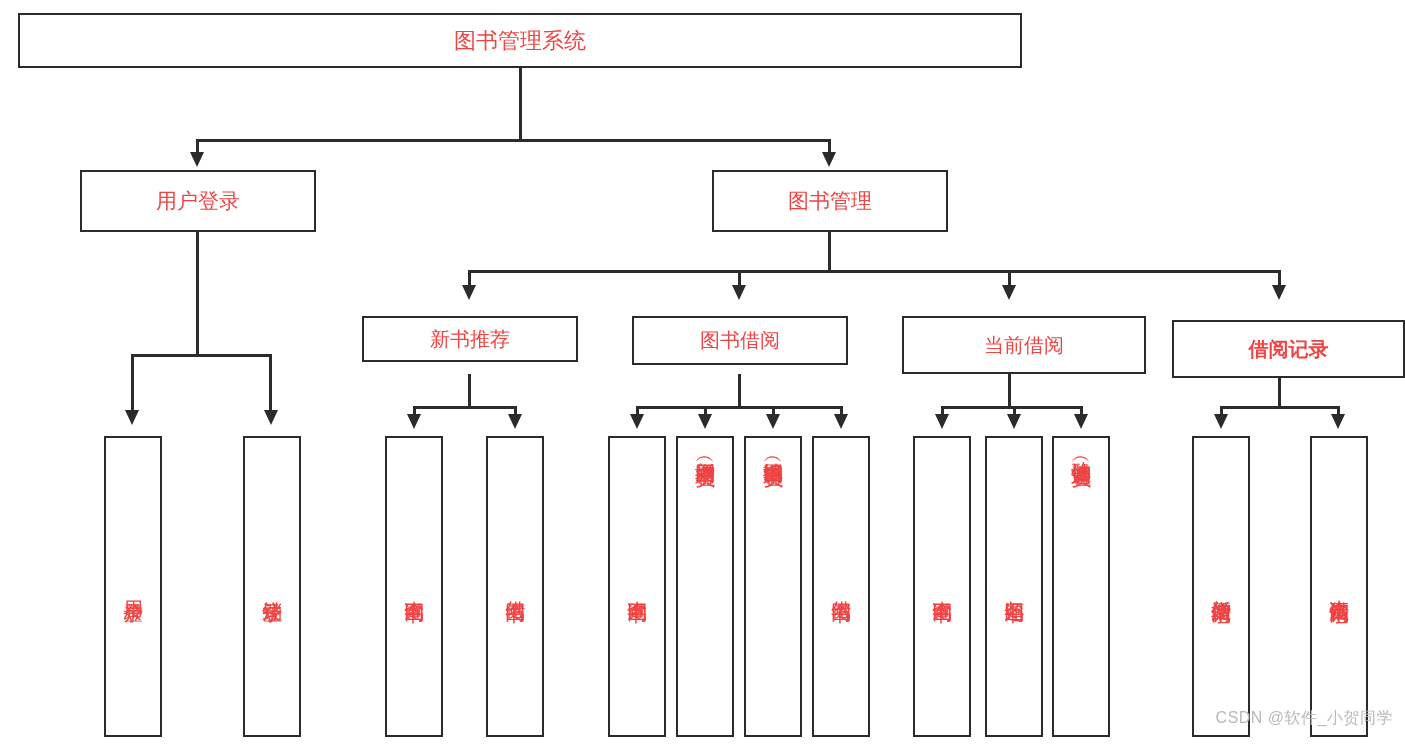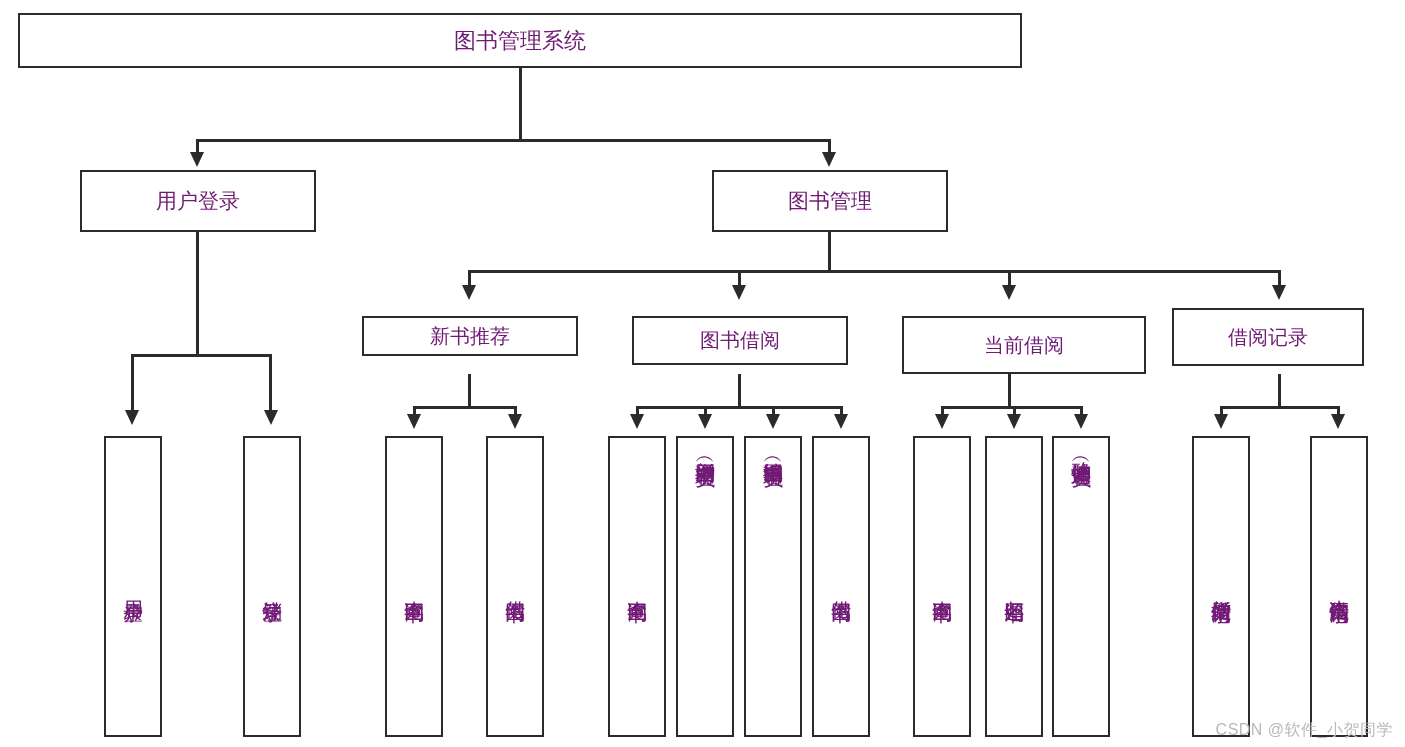--- a/index.html
+++ b/index.html
@@ -18,21 +18,21 @@
     overflow: hidden;
   }
   .node {
     position: absolute;
     box-sizing: border-box;
     border: 2.5px solid #2b2b2b;
     background: #ffffff;
     display: flex;
     align-items: center;
     justify-content: center;
-    color: #701a75;
+    color: #ef4444;
   }
   .node.root {
     font-size: 22px;
   }
   .node.level2 {
     font-size: 21px;
   }
   .node.level3 {
     font-size: 20px;
   }
@@ -63,21 +63,21 @@
     position: absolute;
     width: 0;
     height: 0;
     border-left: 7px solid transparent;
     border-right: 7px solid transparent;
     border-top: 15px solid #2b2b2b;
   }
   .watermark {
     position: absolute;
     right: 12px;
-    bottom: 6px;
+    bottom: 18px;
     font-size: 16px;
     color: #b9b9b9;
     white-space: nowrap;
     letter-spacing: 0.5px;
     text-align: right;
   }
 </style>
 </head>
 <body>
 
@@ -146,30 +146,30 @@
     <span>图书管理系统</span>
   </div>
 
   <div class="node level2" style="left:80px; top:170px; width:236px; height:62px;">
     <span>用户登录</span>
   </div>
   <div class="node level2" style="left:712px; top:170px; width:236px; height:62px;">
     <span>图书管理</span>
   </div>
 
-  <div class="node level3" style="left:362px; top:316px; width:216px; height:40px;">
+  <div class="node level3" style="left:362px; top:316px; width:216px; height:46px;">
     <span>新书推荐</span>
   </div>
   <div class="node level3" style="left:632px; top:316px; width:216px; height:49px;">
     <span>图书借阅</span>
   </div>
   <div class="node level3" style="left:902px; top:316px; width:244px; height:58px;">
     <span>当前借阅</span>
   </div>
-  <div class="node level3" style="left:1172px; top:308px; width:192px; height:58px;">
+  <div class="node level3" style="left:1172px; top:320px; width:233px; height:58px;font-weight:bold;">
     <span>借阅记录</span>
   </div>
 
   <div class="node leaf centered" style="left:104px; top:436px; width:58px; height:301px;">
     <span class="vtext">用户登录</span>
   </div>
   <div class="node leaf centered" style="left:243px; top:436px; width:58px; height:301px;">
     <span class="vtext">注销登录</span>
   </div>
 

